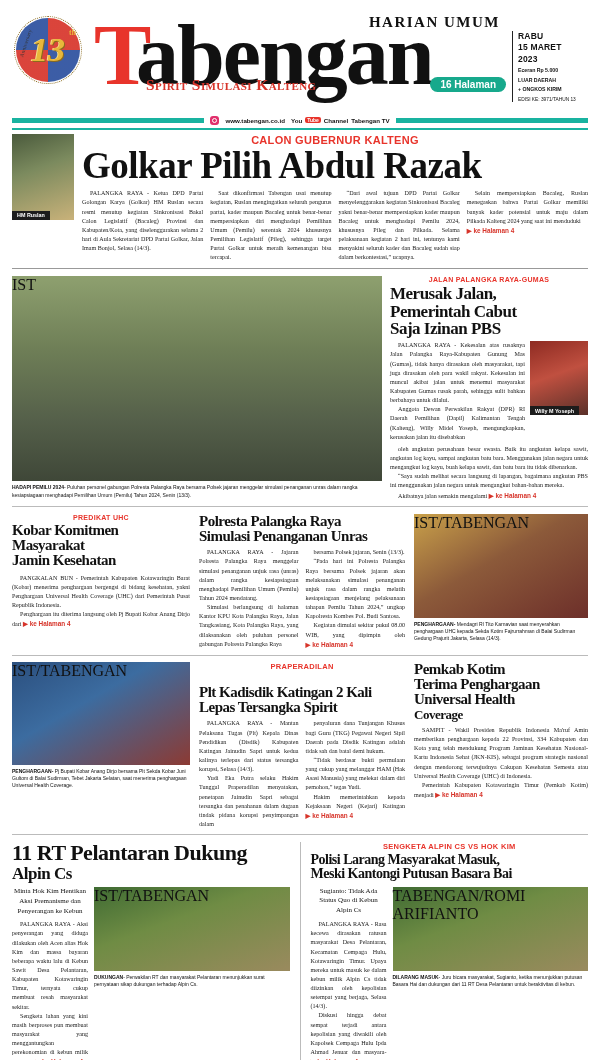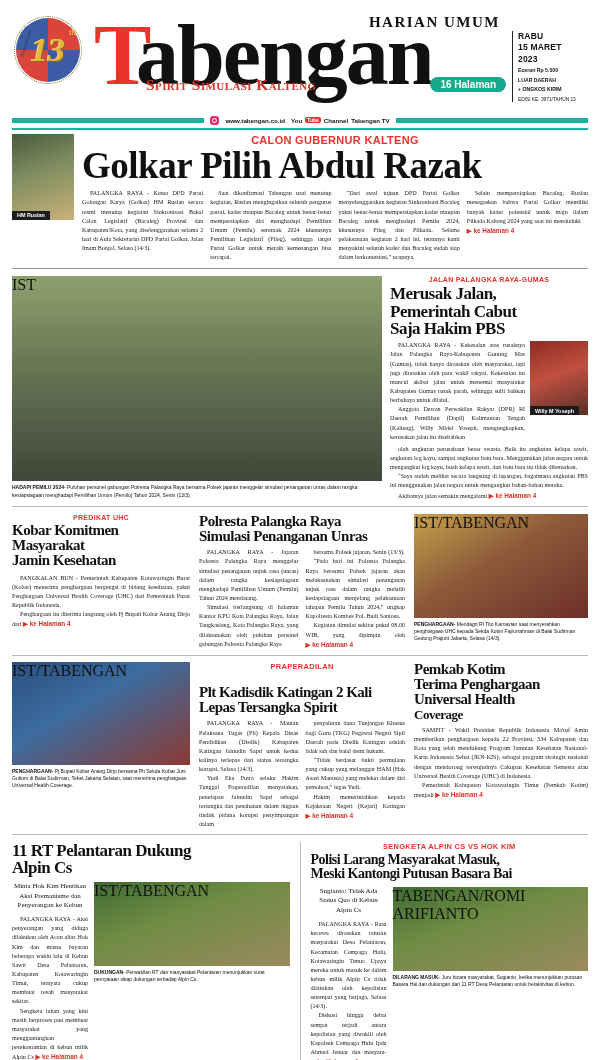--- a/index.html
+++ b/index.html
@@ -209,21 +209,21 @@
       </div>
       <div class="cap" style="margin-top:3px">
         <b>HADAPI PEMILU 2024-</b><span> Puluhan personel gabungan Polresta Palangka Raya bersama Polsek jajaran menggelar simulasi penanganan unras dalam rangka kesiapsiagaan menghadapi Pemilihan Umum (Pemilu) Tahun 2024, Senin (13/3).</span>
       </div>
     </div>
 
     <div class="t2-right">
       <div class="kicker" style="font-size:7px">JALAN PALANGKA RAYA-GUMAS</div>
       <div class="hl" style="font-size:17px;margin-top:2px">Merusak Jalan,</div>
       <div class="hl" style="font-size:17px">Pemerintah Cabut</div>
-      <div class="hl" style="font-size:17px">Saja Hakim PBS</div>
+      <div class="hl" style="font-size:17px">Saja Izinan PBS</div>
 
       <div class="t2-body">
         <div class="body-col" style="flex:1">
           <p>PALANGKA RAYA - Kekesalan atas rusaknya Jalan Palangka Raya-Kabupaten Gunung Mas (Gumas), tidak hanya dirasakan oleh masyarakat, tapi juga dirasakan oleh para wakil rakyat. Kekesalan ini muncul akibat jalan untuk menemui masyarakat Kabupaten Gumas rusak parah, sehingga sulit bahkan berbahaya untuk dilalui.</p>
           <p>Anggota Dewan Perwakilan Rakyat (DPR) RI Daerah Pemilihan (Dapil) Kalimantan Tengah (Kalteng), Willy Midel Yoseph, mengungkapkan, kerusakan jalan itu disebabkan</p>
         </div>
         <div class="t2-figure">
           <div class="t2-fig-img">
             <div class="namtag">Willy M Yoseph</div>
           </div>
@@ -326,21 +326,21 @@
         </p>
       </div>
     </div>
   </div>
 
   <div class="hr-thin2"></div>
 
   <div class="tier5">
 
     <div class="t5-half">
-      <div class="hl" style="font-size:17px">11 RT Pelantaran Dukung</div>
+      <div class="hl" style="font-size:22px">11 RT Pelantaran Dukung</div>
       <div class="hl" style="font-size:17px">Alpin Cs</div>
       <div class="t5-row">
         <div class="t5-txt">
           <div class="t5-sub">Minta Hok Kim Hentikan</div>
           <div class="t5-sub">Aksi Premanisme dan</div>
           <div class="t5-sub">Penyerangan ke Kebun</div>
           <div class="body-col" style="margin-top:4px">
             <p>PALANGKA RAYA - Aksi penyerangan yang diduga dilakukan oleh Acen alias Hok Kim dan massa bayaran beberapa waktu lalu di Kebun Sawit Desa Pelantaran, Kabupaten Kotawaringin Timur, ternyata cukup membuat resah masyarakat sekitar.</p>
             <p><span>Sengketa lahan yang kini masih berproses pun membuat masyarakat yang menggantungkan perekonomian di kebun milik Alpin Cs</span>
               <span class="jump"><span class="arr">▶</span> <span>ke Halaman 4</span></span>

